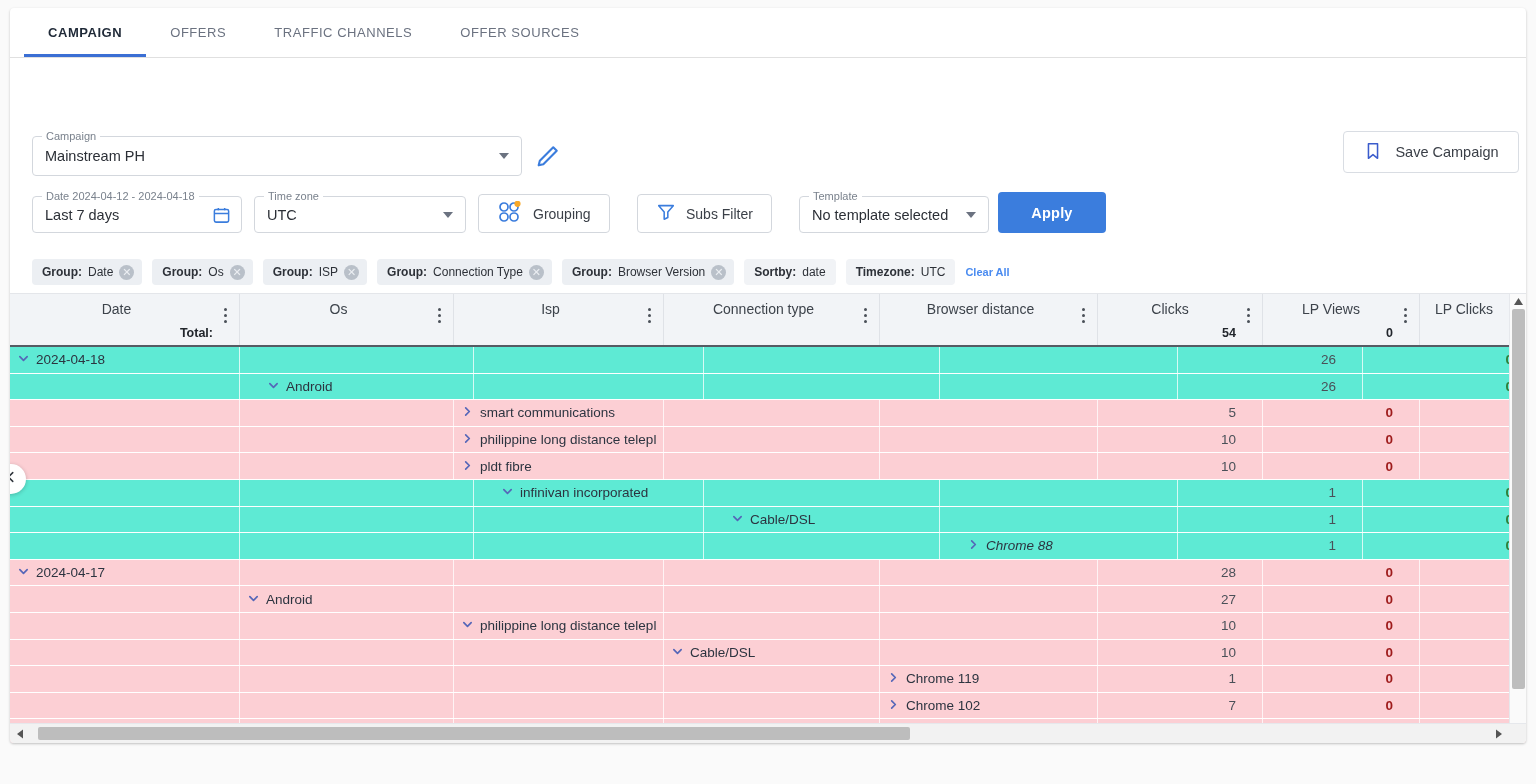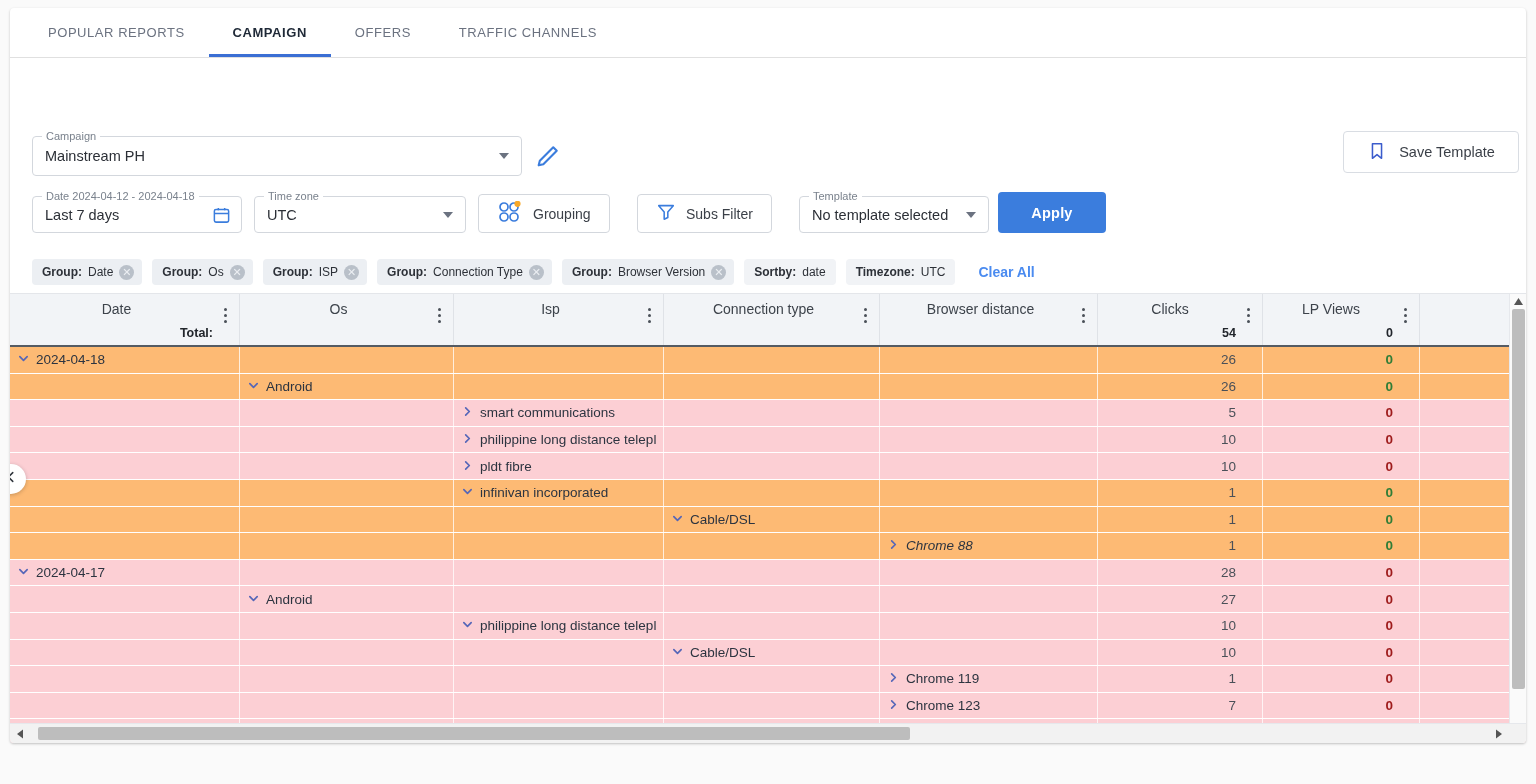--- a/index.html
+++ b/index.html
@@ -147,22 +147,22 @@
   .chip .v { font-weight: 400; }
   .chip.plain { padding-right: 10px; background: #f1f3f6; cursor: default; }
   .xcirc {
     width: 15px; height: 15px; border-radius: 50%;
     background: #b9c0c9; color: #eceff3;
     font-size: 11px; line-height: 15px; text-align: center;
     font-family: "Liberation Sans", sans-serif;
     cursor: pointer;
   }
   .clearall {
-    font-size: 14px; color: #4a8bf0; font-weight: 600;
-    margin-left: 13px; cursor: pointer;
+    font-size: 11px; color: #4a8bf0; font-weight: 600;
+    margin-left: 0; cursor: pointer;
   }
 
   
   .tbtoolbar {
     position: absolute; top: 236px; right: 16px;
     height: 42px;
     display: flex; align-items: center; gap: 18px;
   }
   .tbbtn {
     display: flex; align-items: center; gap: 7px;
@@ -218,21 +218,21 @@
   .gridbody {
     position: relative;
     height: 425px;
     overflow: hidden;
   }
   .row {
     display: flex;
     height: 26.6px;
     border-bottom: 1px solid #ffffff;
   }
-  .row.green { background: #fdba74; }
+  .row.green { background: #5eead4; gap: 20px; }
   .row.pink  { background: #fccfd4; }
   .cell {
     flex: none;
     border-right: 1px solid rgba(255,255,255,.75);
     display: flex; align-items: center;
     font-size: 13.5px;
     color: #2b3038;
     padding: 0 8px;
     overflow: hidden;
     white-space: nowrap;
@@ -275,24 +275,24 @@
     z-index: 40; cursor: pointer;
   }
 </style>
 </head>
 <body>
 
 <div class="app">
   <div class="panel">
 
     <div class="tabbar" id="tabbar">
-        <div class="tab">POPULAR REPORTS</div>
         <div class="tab active">CAMPAIGN</div>
         <div class="tab">OFFERS</div>
         <div class="tab">TRAFFIC CHANNELS</div>
+        <div class="tab">OFFER SOURCES</div>
       </div>
 
     <div class="filters">
 
       <div class="field" id="f-campaign">
         <span class="legend">Campaign</span>
         <span class="value">Mainstream PH</span>
         <span class="caret"></span>
       </div>
 
@@ -350,21 +350,21 @@
       </div>
 
       <button id="b-apply">Apply</button>
 
       <div id="b-savetpl">
         <span>
           <svg viewBox="0 0 22 22" width="20" height="20" fill="none" stroke="#3b5ccc" stroke-width="1.7" stroke-linejoin="round">
             <path d="M6 3h10v16l-5-4-5 4z"></path>
           </svg>
         </span>
-        <span>Save Template</span>
+        <span>Save Campaign</span>
       </div>
 
       <div class="chips" id="chips">
           <div class="chip">
             <span class="k">Group:</span>
             <span class="v">Date</span>
             <span class="xcirc">✕</span>
           </div>
           <div class="chip">
             <span class="k">Group:</span>
@@ -486,20 +486,23 @@
           </div>
           <div class="hcell num" style="width: 157px;">
             <span class="htitle">LP Views</span>
             <span class="htotal">0</span>
             <span class="kebab">
               <i></i>
               <i></i>
               <i></i>
             </span>
           </div>
+          <div class="hcell num" style="width: 109px;">
+            <span class="htitle">LP Clicks</span>
+          </div>
         </div>
       <div class="gridbody" id="gridbody">
           <div class="row green">
             <div class="cell" style="width: 230px;">
               <span class="tree">
                 <span><svg class="chev" viewBox="0 0 12 12" fill="none" stroke="#5566b8" stroke-width="1.8" stroke-linecap="round" stroke-linejoin="round">
                     <polyline points="2,4 6,8 10,4"></polyline>
                   </svg></span>
                 <span class="lbl">2024-04-18</span>
               </span>
@@ -771,21 +774,21 @@
           <div class="row pink">
             <div class="cell" style="width: 230px;"></div>
             <div class="cell" style="width: 214px;"></div>
             <div class="cell" style="width: 210px;"></div>
             <div class="cell" style="width: 216px;"></div>
             <div class="cell" style="width: 218px;">
               <span class="tree">
                 <span><svg class="chev" viewBox="0 0 12 12" fill="none" stroke="#5566b8" stroke-width="1.8" stroke-linecap="round" stroke-linejoin="round">
                     <polyline points="4,2 8,6 4,10"></polyline>
                   </svg></span>
-                <span class="lbl">Chrome 123</span>
+                <span class="lbl">Chrome 102</span>
               </span>
             </div>
             <div class="cell num" style="width: 165px;">
               <span class="numval">7</span>
             </div>
             <div class="cell num" style="width: 157px;">
               <span class="numval bold-r">0</span>
             </div>
             <div class="cell num" style="width: 109px;"></div>
           </div>

